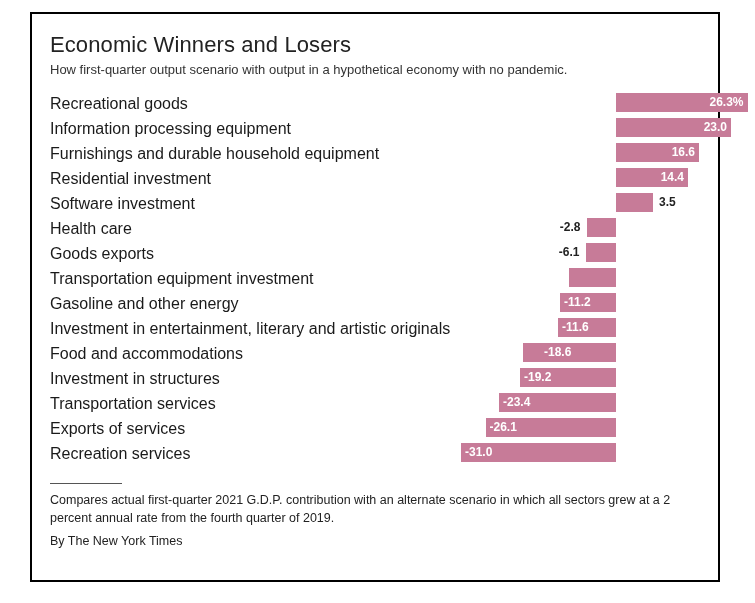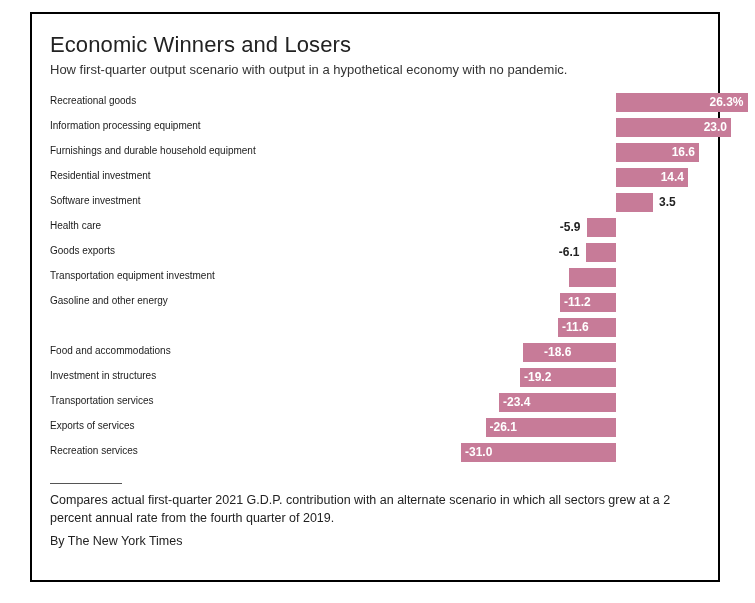--- a/index.html
+++ b/index.html
@@ -49,21 +49,21 @@
   }
   .row {
     position: relative;
     height: 25px;
     display: block;
   }
   .row-label {
     position: absolute;
     left: 0;
     top: 4px;
-    font-size: 10px;
+    font-size: 16px;
     color: #1a1a1a;
     white-space: nowrap;
     font-family: "Liberation Sans", sans-serif;
   }
   .bar {
     position: absolute;
     top: 2px;
     height: 19px;
     background: #c77b98;
   }
@@ -137,38 +137,39 @@
           <div class="bar-value inside" style="left: 634px; transform: translateX(-100%);">14.4</div>
         </div>
         <div class="row">
           <div class="row-label">Software investment</div>
           <div class="bar" style="background: rgb(199, 123, 152); width: 37px; left: 566px;"></div>
           <div class="bar-value outside" style="left: 609px;">3.5</div>
         </div>
         <div class="row">
           <div class="row-label">Health care</div>
           <div class="bar" style="background: rgb(199, 123, 152); width: 29.5px; left: 536.5px;"></div>
-          <div class="bar-value outside" style="left: 530.5px; transform: translateX(-100%);">-5.9</div>
+          <div class="bar-value outside" style="left: 530.5px; transform: translateX(-100%);">-2.8</div>
         </div>
         <div class="row">
           <div class="row-label">Goods exports</div>
           <div class="bar" style="background: rgb(199, 123, 152); width: 30.5px; left: 535.5px;"></div>
           <div class="bar-value outside" style="left: 529.5px; transform: translateX(-100%);">-6.1</div>
         </div>
         <div class="row">
           <div class="row-label">Transportation equipment investment</div>
           <div class="bar" style="background: rgb(199, 123, 152); width: 47.5px; left: 518.5px;"></div>
           <div class="bar-value inside" style="left: 493px;">-9.5</div>
         </div>
         <div class="row">
           <div class="row-label">Gasoline and other energy</div>
           <div class="bar" style="background: rgb(199, 123, 152); width: 56px; left: 510px;"></div>
           <div class="bar-value inside" style="left: 514px;">-11.2</div>
         </div>
         <div class="row">
+          <div class="row-label">Investment in entertainment, literary and artistic originals</div>
           <div class="bar" style="background: rgb(199, 123, 152); width: 58px; left: 508px;"></div>
           <div class="bar-value inside" style="left: 512px;">-11.6</div>
         </div>
         <div class="row">
           <div class="row-label">Food and accommodations</div>
           <div class="bar" style="background: rgb(199, 123, 152); width: 93px; left: 473px;"></div>
           <div class="bar-value inside" style="left: 494px;">-18.6</div>
         </div>
         <div class="row">
           <div class="row-label">Investment in structures</div>

